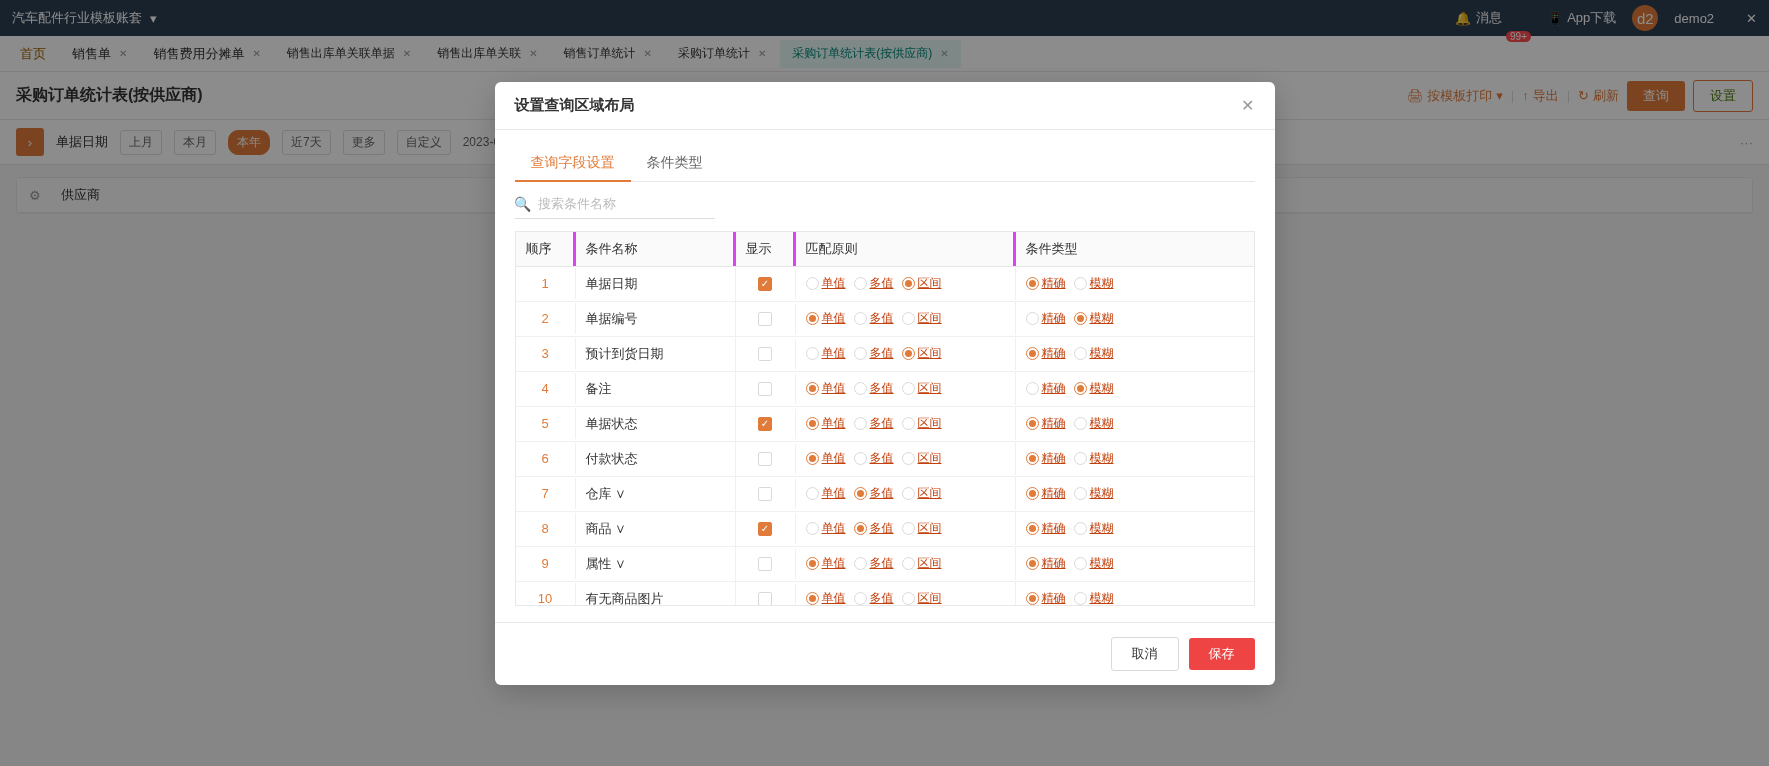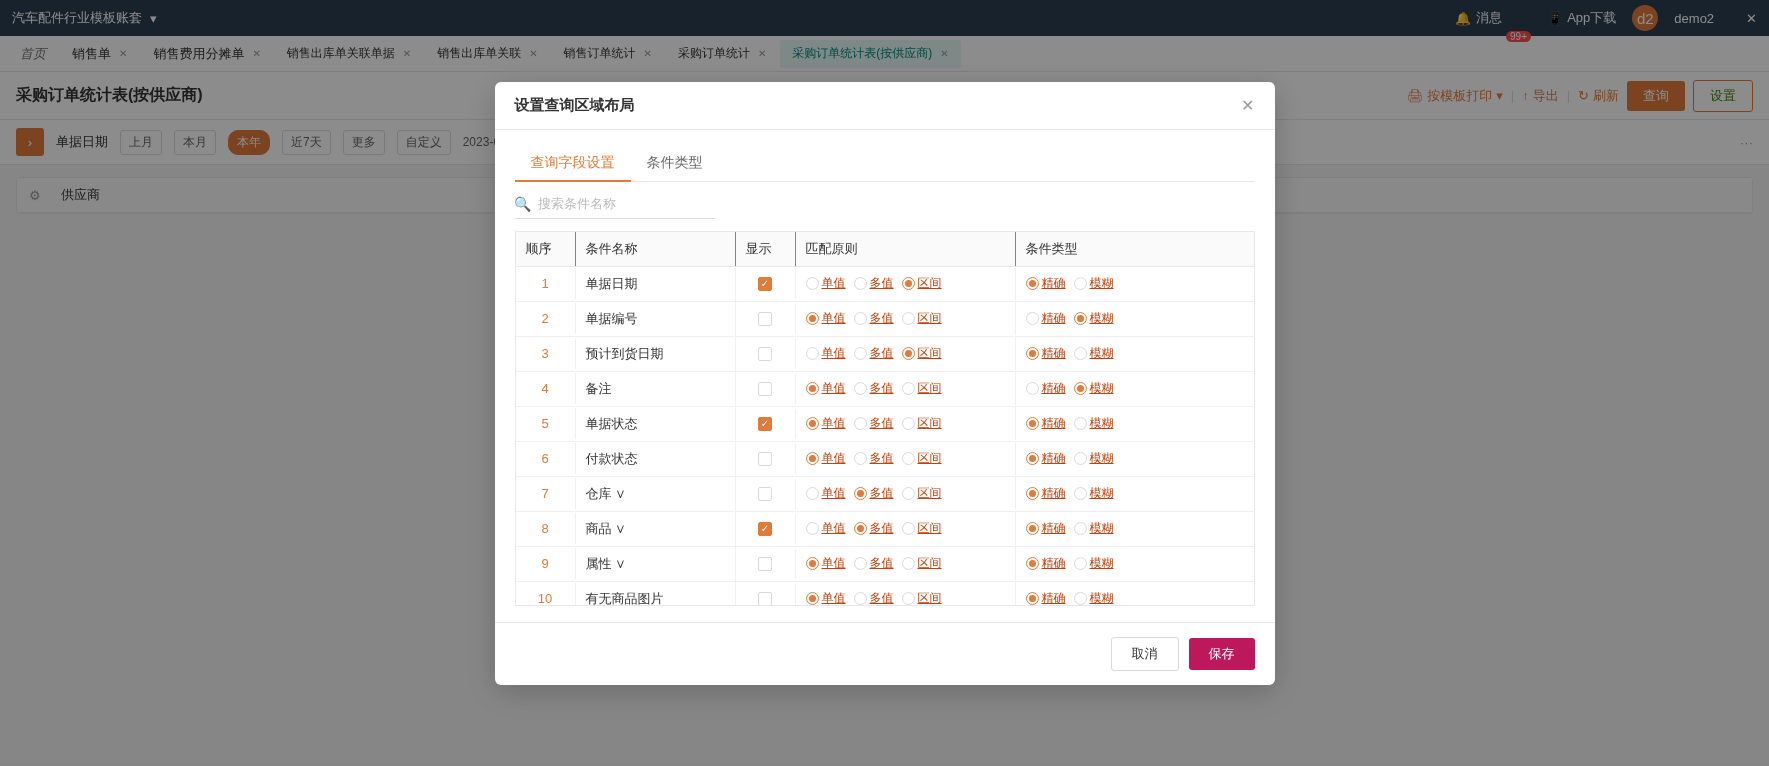--- a/index.html
+++ b/index.html
@@ -38,21 +38,21 @@
       border-radius: 3px;
       display: flex;
       align-items: center;
       gap: 6px;
       cursor: pointer;
       font-size: 13px;
       color: #333;
       white-space: nowrap;
     }
     .tab-item.active { background: #e6f7f5; color: #00897b; }
-    .tab-item.home { color: #737373; font-style: italic; }
+    .tab-item.home { color: #a16207; }
     .tab-close { font-size: 10px; color: #999; margin-left: 2px; }
 
     
     .page-header {
       height: 48px;
       background: #fff;
       display: flex;
       align-items: center;
       justify-content: space-between;
       padding: 0 16px;
@@ -182,21 +182,21 @@
       grid-template-columns: 60px 160px 60px 220px 160px;
       background: #fafafa;
       border: 1px solid #e8e8e8;
       border-bottom: none;
     }
     .field-table-header .th {
       padding: 8px 10px;
       font-size: 13px;
       color: #333;
       font-weight: 500;
-      border-right: 1px solid #d946ef;
+      border-right: 3px solid #d946ef;
     }
     .field-table-header .th:last-child { border-right: none; }
     .field-table-body {
       flex: 1;
       overflow-y: auto;
       border: 1px solid #e8e8e8;
       max-height: 340px;
     }
     .field-row {
       display: grid;
@@ -252,21 +252,21 @@
       padding: 7px 20px;
       border: 1px solid #d9d9d9;
       background: #fff;
       color: #333;
       border-radius: 3px;
       cursor: pointer;
       font-size: 13px;
     }
     .btn-save {
       padding: 7px 20px;
-      background: #be185d;
+      background: #ef4444;
       color: #fff;
       border: none;
       border-radius: 3px;
       cursor: pointer;
       font-size: 13px;
     }
   </style>
 </head>
 <body>
 

